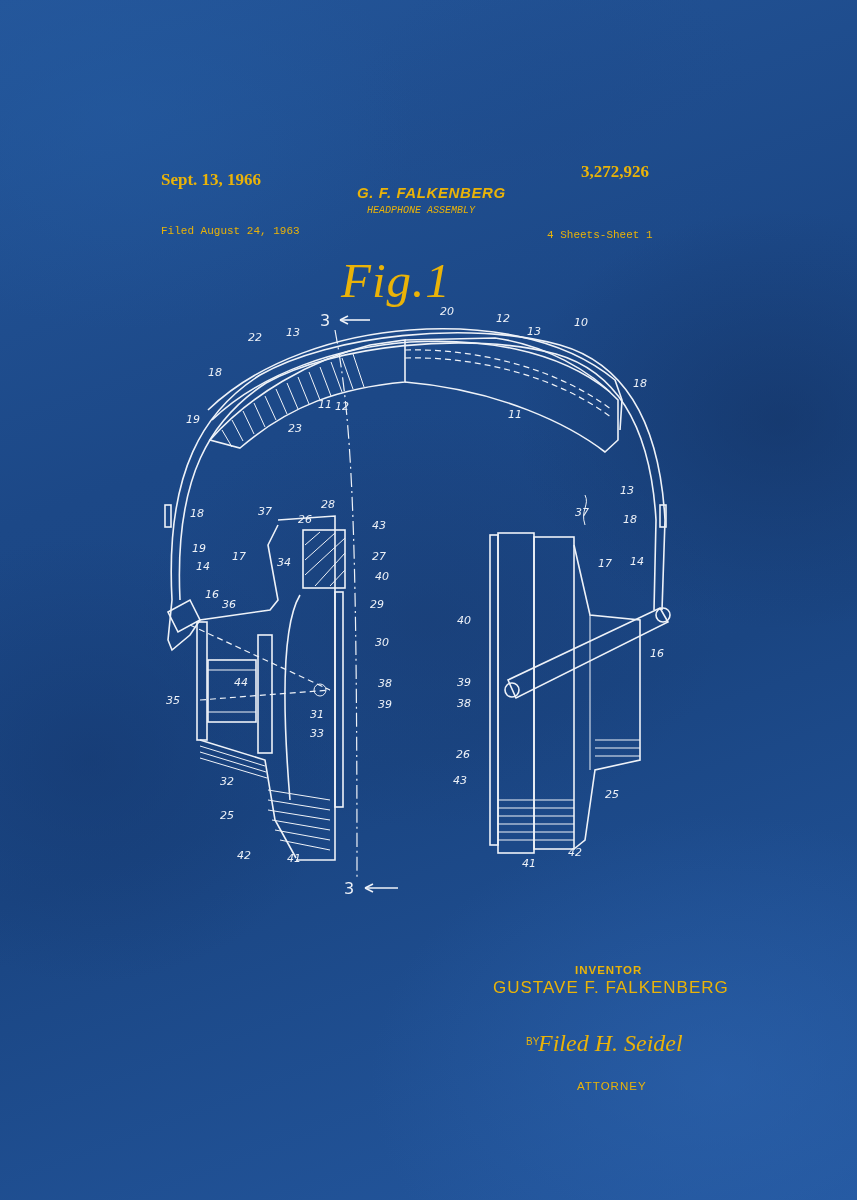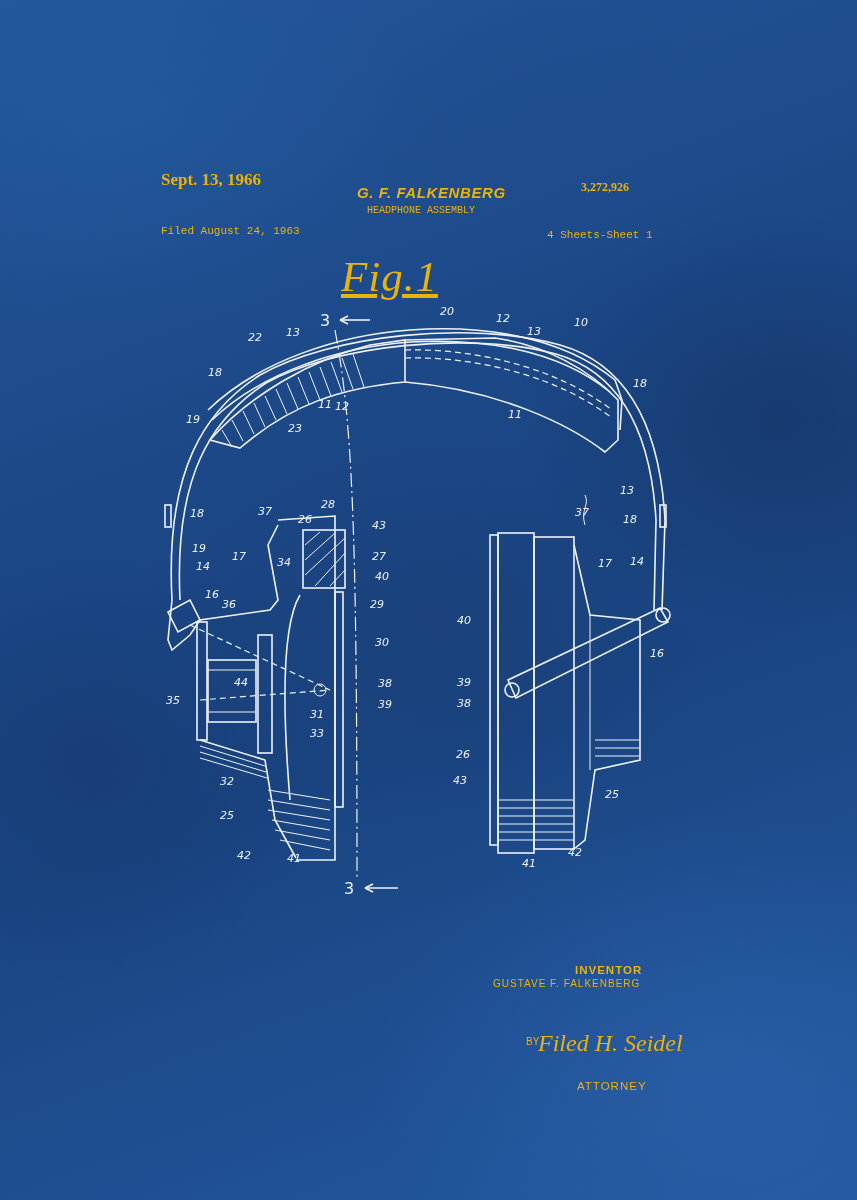--- a/index.html
+++ b/index.html
@@ -15,27 +15,27 @@
       radial-gradient(ellipse 500px 380px at 720px 1080px, rgba(45,100,175,0.55), transparent 70%),
       radial-gradient(ellipse 380px 300px at 780px 420px, rgba(18,48,96,0.55), transparent 70%),
       radial-gradient(ellipse 360px 320px at 90px 760px, rgba(20,55,110,0.55), transparent 70%),
       radial-gradient(ellipse 420px 300px at 430px 620px, rgba(25,60,115,0.5), transparent 70%),
       radial-gradient(ellipse 300px 240px at 560px 120px, rgba(30,75,140,0.45), transparent 70%),
       linear-gradient(160deg, #24569a 0%, #1c4887 35%, #1a4582 60%, #2458a0 100%);
   }
   .hdr { position: absolute; color: #eab308; white-space: nowrap; }
   .date { left: 161px; top: 170px; font-size: 17px; font-weight: bold; }
   .inventor-hdr { left: 357px; top: 184px; font-family: "Liberation Sans", sans-serif; font-size: 15px; font-weight: bold; letter-spacing: 0.6px; font-style: italic; }
-  .patno { left: 581px; top: 180px; font-size: 12px; font-weight: bold; }
-  .title { left: 367px; top: 205px; font-family: "Liberation Mono", monospace; font-size: 10px; }
+  .patno { left: 581px; top: 162px; font-size: 17px; font-weight: bold; }
+  .title { left: 367px; top: 205px; font-family: "Liberation Mono", monospace; font-size: 10px; font-style: italic; }
   .filed { left: 161px; top: 225px; font-family: "Liberation Mono", monospace; font-size: 11px; }
   .sheets { left: 547px; top: 229px; font-family: "Liberation Mono", monospace; font-size: 11px; }
-  .fig { left: 341px; top: 252px; font-family: "Liberation Serif", serif; font-style: italic; font-size: 43px; letter-spacing: 1px; text-decoration: underline; }
+  .fig { left: 341px; top: 252px; font-family: "Liberation Serif", serif; font-style: italic; font-size: 49px; letter-spacing: 1px; }
   .inv-label { left: 575px; top: 964px; font-family: "Liberation Sans", sans-serif; font-size: 11.5px; letter-spacing: 1px; font-weight: bold; }
-  .inv-name { left: 493px; top: 978px; font-family: "Liberation Sans", sans-serif; font-size: 10px; letter-spacing: 1px; text-align: center; }
+  .inv-name { left: 493px; top: 978px; font-family: "Liberation Sans", sans-serif; font-size: 17px; letter-spacing: 1px; text-align: center; }
   .by { left: 526px; top: 1022px; font-family: "Liberation Sans", sans-serif; font-size: 10px; margin-top: 14px; }
   .sig { left: 538px; top: 1030px; font-family: "Liberation Serif", serif; font-style: italic; font-size: 24px; }
   .atty { left: 577px; top: 1073px; font-family: "Liberation Sans", sans-serif; font-size: 11.5px; letter-spacing: 1px; margin-top: 7px; }
   svg.drawing { position: absolute; left: 0; top: 0; }
   .ln { stroke: #eef2f8; fill: none; stroke-width: 1.6; }
   .thin { stroke: #eef2f8; fill: none; stroke-width: 1; }
   .dash { stroke: #eef2f8; fill: none; stroke-width: 1.2; stroke-dasharray: 6 4; }
   .dashdot { stroke: #eef2f8; fill: none; stroke-width: 1.2; stroke-dasharray: 14 4 2 4; }
   .ref { fill: #eef2f8; font-family: "DejaVu Sans", sans-serif; font-style: italic; font-size: 11px; }
   .sect { fill: #eef2f8; font-family: "DejaVu Sans", sans-serif; font-size: 16px; }

